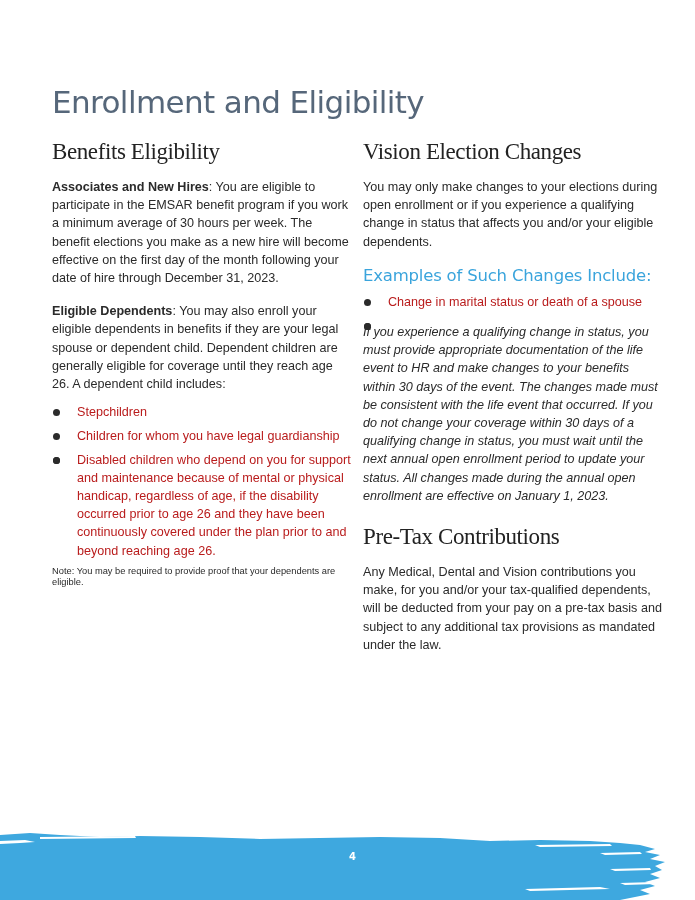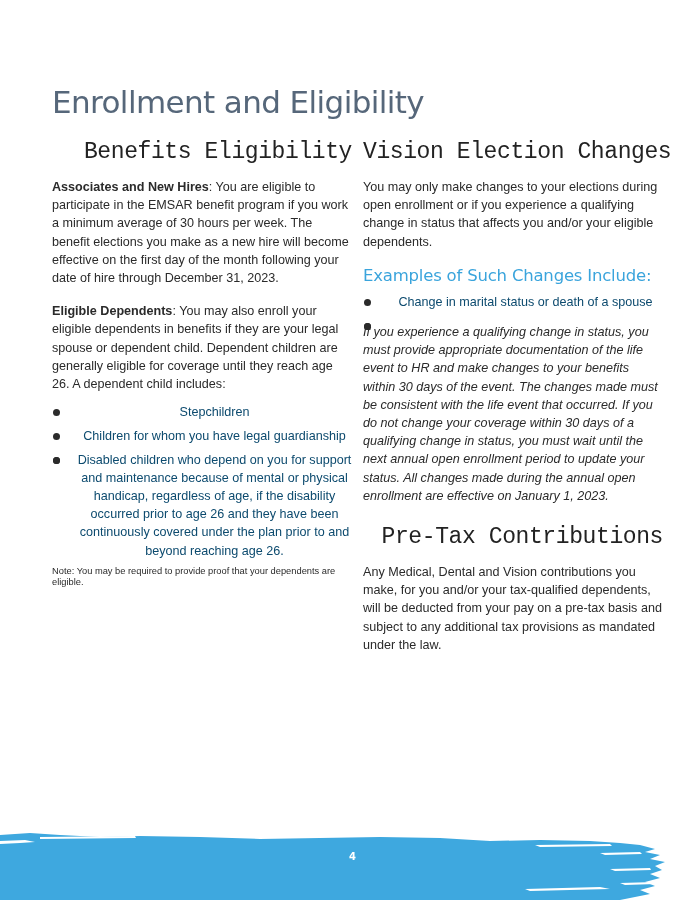--- a/index.html
+++ b/index.html
@@ -25,28 +25,27 @@
       white-space: nowrap;
     }
     .col {
       position: absolute;
       top: 136px;
     }
     .col-left { left: 52px; width: 300px; }
     .col-right { left: 363px; width: 300px; }
     h2 {
       margin: 0 0 10px 0;
-      font-family: Liberation Mono, monospace;
+      font-family: Liberation Serif, serif;
       font-weight: normal;
       font-size: 23px;
       letter-spacing: -0.4px;
       color: #222222;
       white-space: nowrap;
       line-height: 32px;
-      text-align: right;
     }
     p {
       margin: 0;
       font-family: "Liberation Sans", sans-serif;
       font-size: 12.6px;
       line-height: 18.2px;
       color: #2a2a2a;
     }
     p b { font-weight: bold; }
     .para-gap { margin-top: 15px; }
@@ -64,22 +63,21 @@
       margin: 10px 0 0 0;
       padding: 0;
     }
     li {
       position: relative;
       padding-left: 25px;
       margin-bottom: 5.5px;
       font-family: "Liberation Sans", sans-serif;
       font-size: 12.6px;
       line-height: 18.2px;
-      color: #0c4a6e;
-      text-align: center;
+      color: #b91c1c;
     }
     li .bullet {
       position: absolute;
       left: 1px;
       top: 6px;
       width: 7px;
       height: 7px;
       border-radius: 50%;
       background: #2b2b2b;
     }

